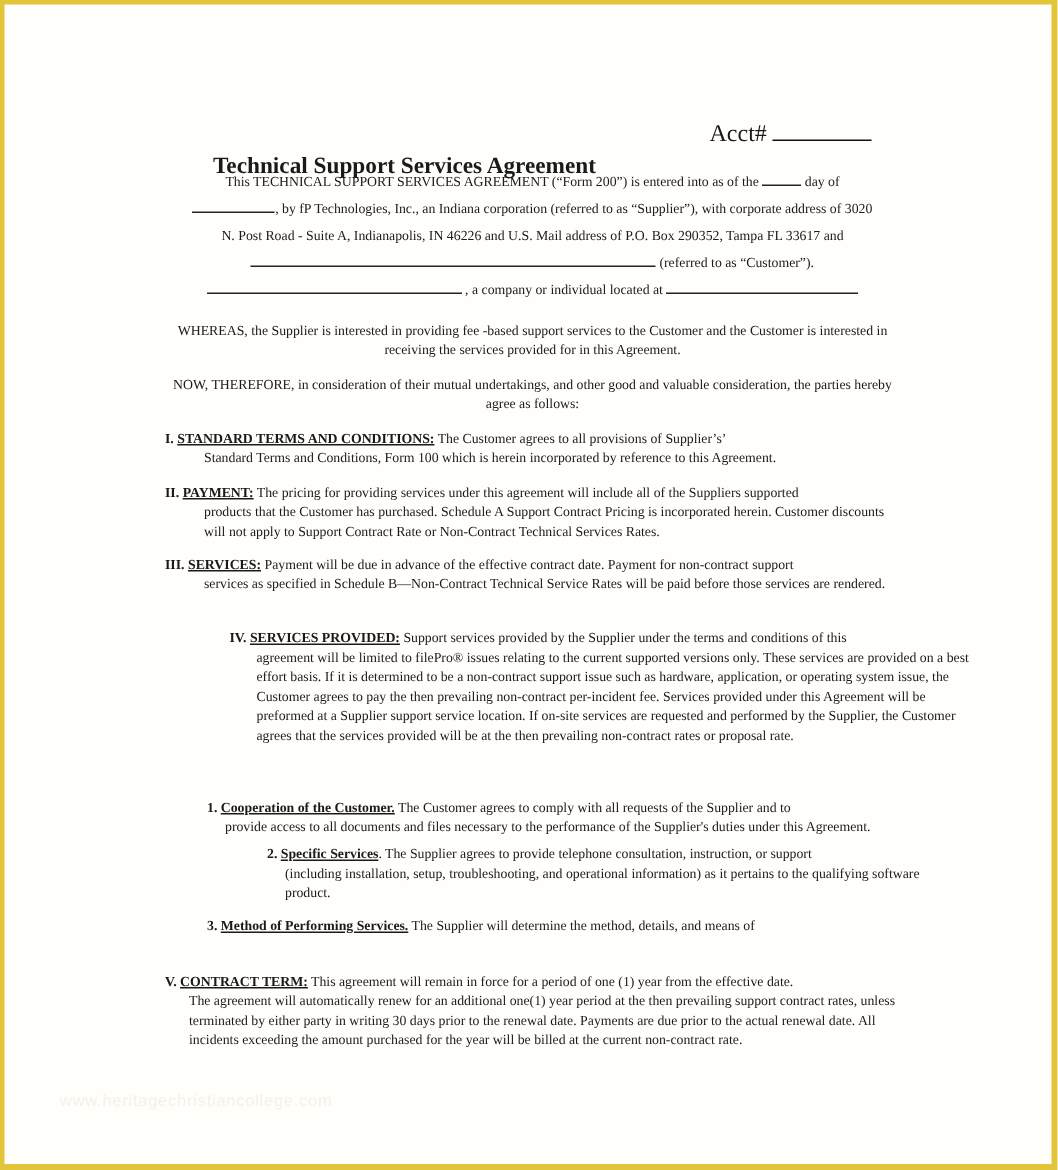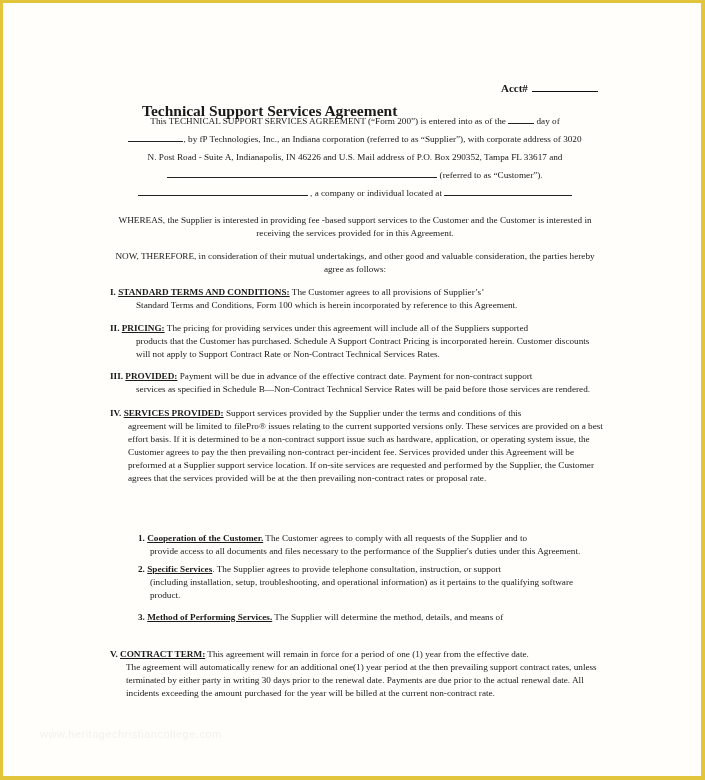--- a/index.html
+++ b/index.html
@@ -12,21 +12,21 @@
   .frame {
     position: absolute; left: 0; top: 0;
     width: 705px; height: 780px; box-sizing: border-box;
     border: 3px solid #e2c53a;
     border-right-width: 4px; border-bottom-width: 4px;
     background: #fffefb;
   }
   .page { position: absolute; left: 110px; top: 0; width: 490px; }
   .title-row { position: absolute; top: 78px; left: 32px; width: 460px; }
   .title { font-weight: bold; font-size: 15.5px; display: inline-block; margin-top: 24px; }
-  .acct { position: absolute; left: 331px; top: 3px; font-weight: bold; font-size: 11px; margin-left: 28px; }
+  .acct { position: absolute; left: 331px; top: 3px; font-weight: normal; font-size: 16px; }
   .acct .blank { display: inline-block; width: 66px; border-bottom: 1px solid #111; margin-left: 4px; height: 10px; vertical-align: baseline; }
   .p { font-size: 9.2px; line-height: 13px; position: absolute; left: 0; width: 490px; text-align: center; }
   .line { white-space: nowrap; }
   .blank { display: inline-block; border-bottom: 1px solid #222; height: 9px; vertical-align: baseline; }
   .sec { position: absolute; left: 0; width: 495px; font-size: 9.2px; line-height: 13px; }
   .sec .head { font-weight: bold; }
   .sec .head u { text-decoration: underline; }
   .sec .indent { padding-left: 26px; }
   .sub { position: absolute; left: 28px; width: 465px; font-size: 9.2px; line-height: 13px; }
   .sub .indent { padding-left: 12px; }
@@ -70,40 +70,40 @@
 
   <div class="p" style="top:214px;">WHEREAS, the Supplier is interested in providing fee -based support services to the Customer and the Customer is interested in receiving the services provided for in this Agreement.</div>
   <div class="p" style="top:250px;">NOW, THEREFORE, in consideration of their mutual undertakings, and other good and valuable consideration, the parties hereby agree as follows:</div>
 
   <div class="sec" style="top:286px;">
     <div><span class="head"><span>I.</span> <u>STANDARD TERMS AND CONDITIONS:</u></span> <span>The Customer agrees to all provisions of Supplier’s’</span></div>
     <div class="indent">Standard Terms and Conditions, Form 100 which is herein incorporated by reference to this Agreement.</div>
   </div>
 
   <div class="sec" style="top:322px;">
-    <div><span class="head"><span>II.</span> <u>PRICING:</u></span> <span>The pricing for providing services under this agreement will include all of the Suppliers supported</span></div>
+    <div><span class="head"><span>II.</span> <u>PAYMENT:</u></span> <span>The pricing for providing services under this agreement will include all of the Suppliers supported</span></div>
     <div class="indent">products that the Customer has purchased. Schedule A Support Contract Pricing is incorporated herein. Customer discounts will not apply to Support Contract Rate or Non-Contract Technical Services Rates.</div>
   </div>
 
   <div class="sec" style="top:370px;">
-    <div><span class="head"><span>III.</span> <u>PROVIDED:</u></span> <span>Payment will be due in advance of the effective contract date. Payment for non-contract support</span></div>
+    <div><span class="head"><span>III.</span> <u>SERVICES:</u></span> <span>Payment will be due in advance of the effective contract date. Payment for non-contract support</span></div>
     <div class="indent">services as specified in Schedule B—Non-Contract Technical Service Rates will be paid before those services are rendered.</div>
   </div>
 
-  <div class="sec" style="top:407px;">
+  <div class="sec" style="top:419px;margin-left:43px;">
     <div><span class="head"><span>IV.</span> <u>SERVICES PROVIDED:</u></span> <span>Support services provided by the Supplier under the terms and conditions of this</span></div>
     <div class="indent" style="padding-left:18px;">agreement will be limited to filePro® issues relating to the current supported versions only. These services are provided on a best effort basis. If it is determined to be a non-contract support issue such as hardware, application, or operating system issue, the Customer agrees to pay the then prevailing non-contract per-incident fee. Services provided under this Agreement will be preformed at a Supplier support service location. If on-site services are requested and performed by the Supplier, the Customer agrees that the services provided will be at the then prevailing non-contract rates or proposal rate.</div>
   </div>
 
   <div class="sub" style="top:532px;">
     <div><b><span>1.</span> <u>Cooperation of the Customer.</u></b> <span>The Customer agrees to comply with all requests of the Supplier and to</span></div>
     <div class="indent">provide access to all documents and files necessary to the performance of the Supplier's duties under this Agreement.</div>
   </div>
 
-  <div class="sub" style="top:563px;">
+  <div class="sub" style="top:563px;margin-left:40px;">
     <div><b><span>2.</span> <u>Specific Services</u></b><span>. The Supplier agrees to provide telephone consultation, instruction, or support</span></div>
     <div class="indent">(including installation, setup, troubleshooting, and operational information) as it pertains to the qualifying software product.</div>
   </div>
 
   <div class="sub" style="top:611px;">
     <div><b><span>3.</span> <u>Method of Performing Services.</u></b> <span>The Supplier will determine the method, details, and means of</span></div>
   </div>
 
   <div class="sec" style="top:648px;">
     <div><span class="head"><span>V.</span> <u>CONTRACT TERM:</u></span> <span>This agreement will remain in force for a period of one (1) year from the effective date.</span></div>

